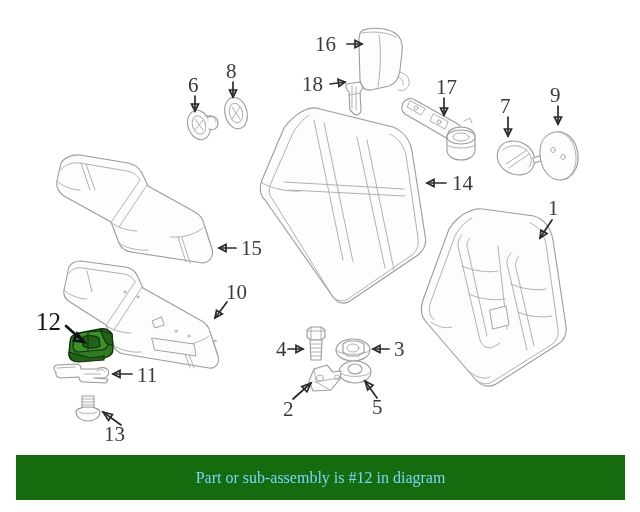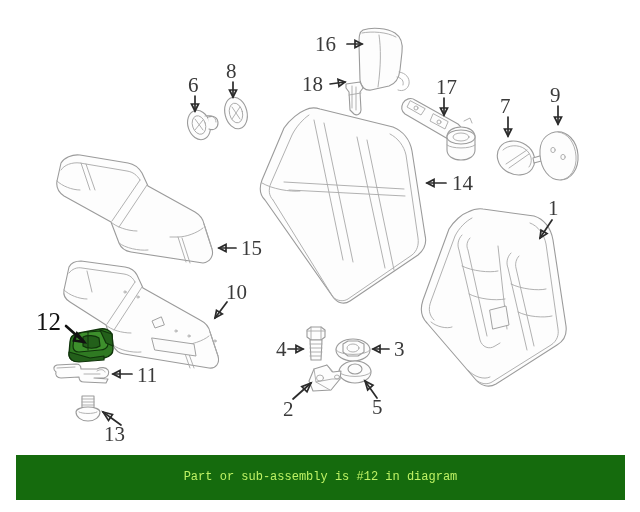--- a/index.html
+++ b/index.html
@@ -95,23 +95,23 @@
     width: 609px;
     height: 45px;
     background: #156b0d;
     display: flex;
     flex-direction: column;
     align-items: center;
     justify-content: center;
     box-sizing: border-box;
   }
   #banner .banner-line {
-    font-family: Liberation Mono, monospace;
-    font-size: 12px;
-    color: #bef264;
+    font-family: Liberation Serif, serif;
+    font-size: 16px;
+    color: #7dd3fc;
     line-height: 21px;
     white-space: nowrap;
   }
 </style>
 </head>
 <body>
 
 <div id="diagram-root">
 
   <svg id="diagram-svg" viewBox="0 0 640 512">

